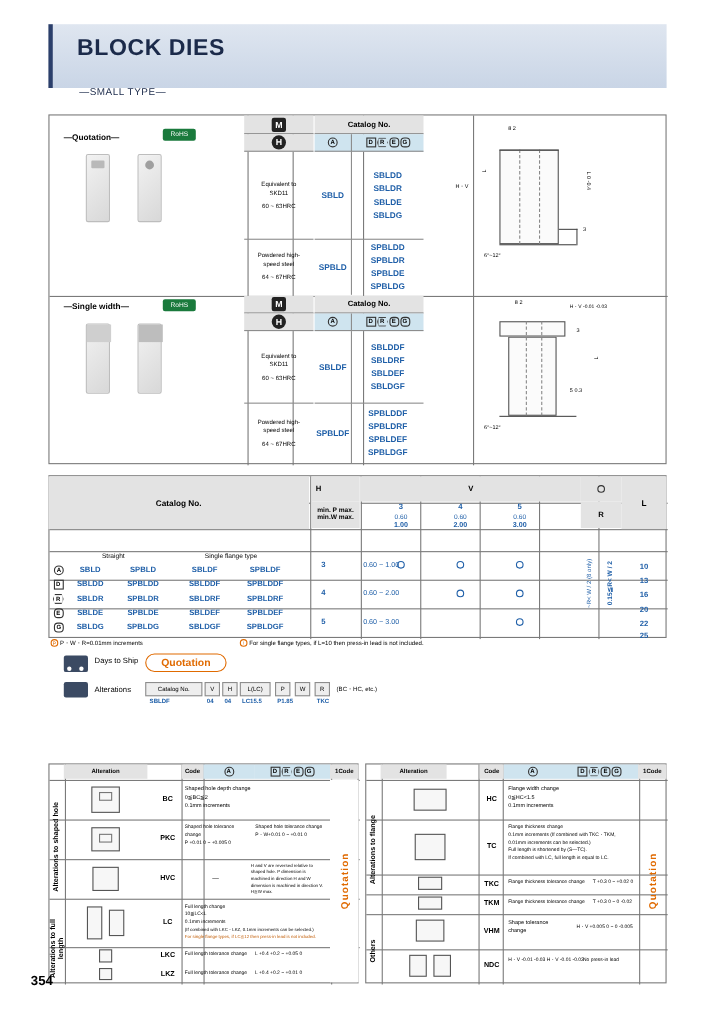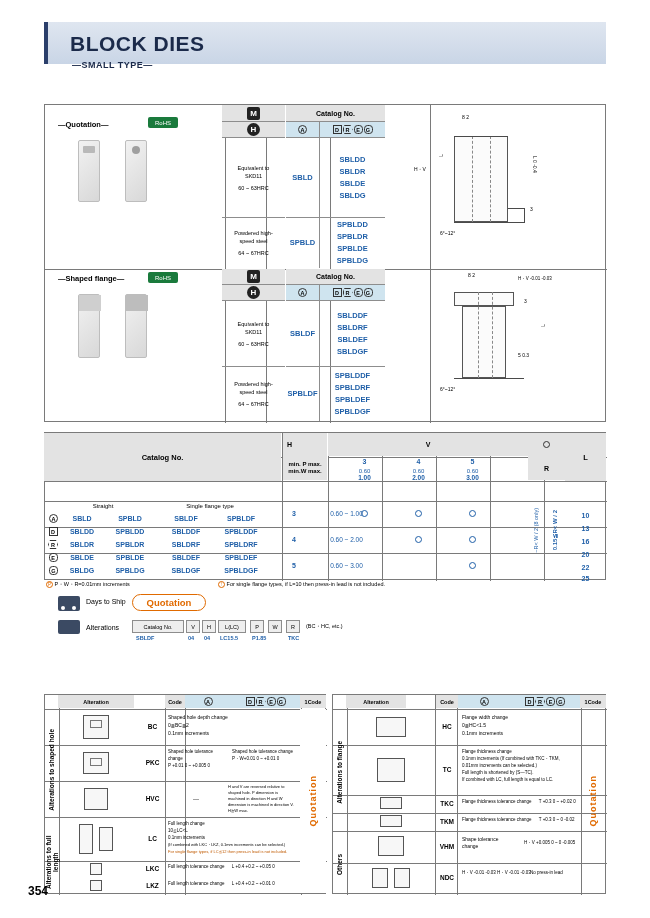--- a/index.html
+++ b/index.html
@@ -7,25 +7,25 @@
   body {
     width:650px; height:918px; position:relative;
     background:#ffffff;
     font-family:"Liberation Sans", sans-serif;
     font-size:6px; color:#000;
     -webkit-font-smoothing:antialiased;
   }
   .page { position:absolute; inset:0; }
 
   
-  .hdr { position:absolute; left:44px; top:22px; width:562px; height:42px;
+  .hdr { position:absolute; left:44px; top:22px; width:562px; height:58px;
          background:linear-gradient(to bottom,#dfe6f0,#c9d5e6); border-left:4px solid #2b3f6b; }
   .hdr-title { position:absolute; left:22px; top:10px; font-size:21px; font-weight:bold;
                letter-spacing:0.5px; color:#1b2a4a; font-family:"Liberation Sans", sans-serif; }
-  .hdr-sub { position:absolute; left:24px; top:38px; font-size:9px; font-weight:bold; color:#1b2a4a; letter-spacing:0.5px;}
+  .hdr-sub { position:absolute; left:24px; top:56px; font-size:9px; font-weight:normal; color:#1b2a4a; letter-spacing:0.5px;}
 
   
   .box { position:absolute; border:1px solid #8d8d8d; }
   .ctr { display:flex; align-items:center; justify-content:center; text-align:center; }
   .bold { font-weight:bold; }
   .blue { color:#1f5fa8; }
   .cyan-h { background:#cfe4ef; }
   .gray-h { background:#e3e3e3; }
 
   
@@ -166,21 +166,21 @@
     <div class="dline" style="left:132px;top:98px;width:1px;height:15px;"></div>
     <div class="dline" style="left:116px;top:98px;width:17px;height:1px;"></div>
     <div style="position:absolute;left:46px;top:44px;font-size:5px;writing-mode:vertical-rl;transform:rotate(180deg);">L</div>
     <div style="position:absolute;left:70px;top:4px;font-size:5px;">8  2</div>
     <div style="position:absolute;left:22px;top:56px;font-size:5px;">H・V</div>
     <div style="position:absolute;left:138px;top:96px;font-size:5px;">3</div>
     <div style="position:absolute;left:48px;top:120px;font-size:5px;">6°~12°</div>
     <div style="position:absolute;left:140px;top:46px;font-size:5px;writing-mode:vertical-rl;">L 0 -0.4</div>
   </div>
 
-  <div class="lbl-flange">—Shaped flange—</div>
+  <div class="lbl-flange">—Single width—</div>
   <div class="rohs ctr" style="left:148px;top:272px;">RoHS</div>
 
   <div class="photo" style="left:78px;top:294px;width:22px;height:64px;border-radius:2px;">
     <div style="position:absolute;left:0;top:0;width:22px;height:16px;background:#cfcfcf;"></div>
   </div>
   <div class="photo" style="left:125px;top:294px;width:22px;height:64px;border-radius:2px;">
     <div style="position:absolute;left:0;top:0;width:22px;height:16px;background:#bdbdbd;"></div>
   </div>
 
   <div class="cell gray-h" style="left:222px;top:269px;width:63px;height:16px;border-bottom:1px solid #8d8d8d;">

